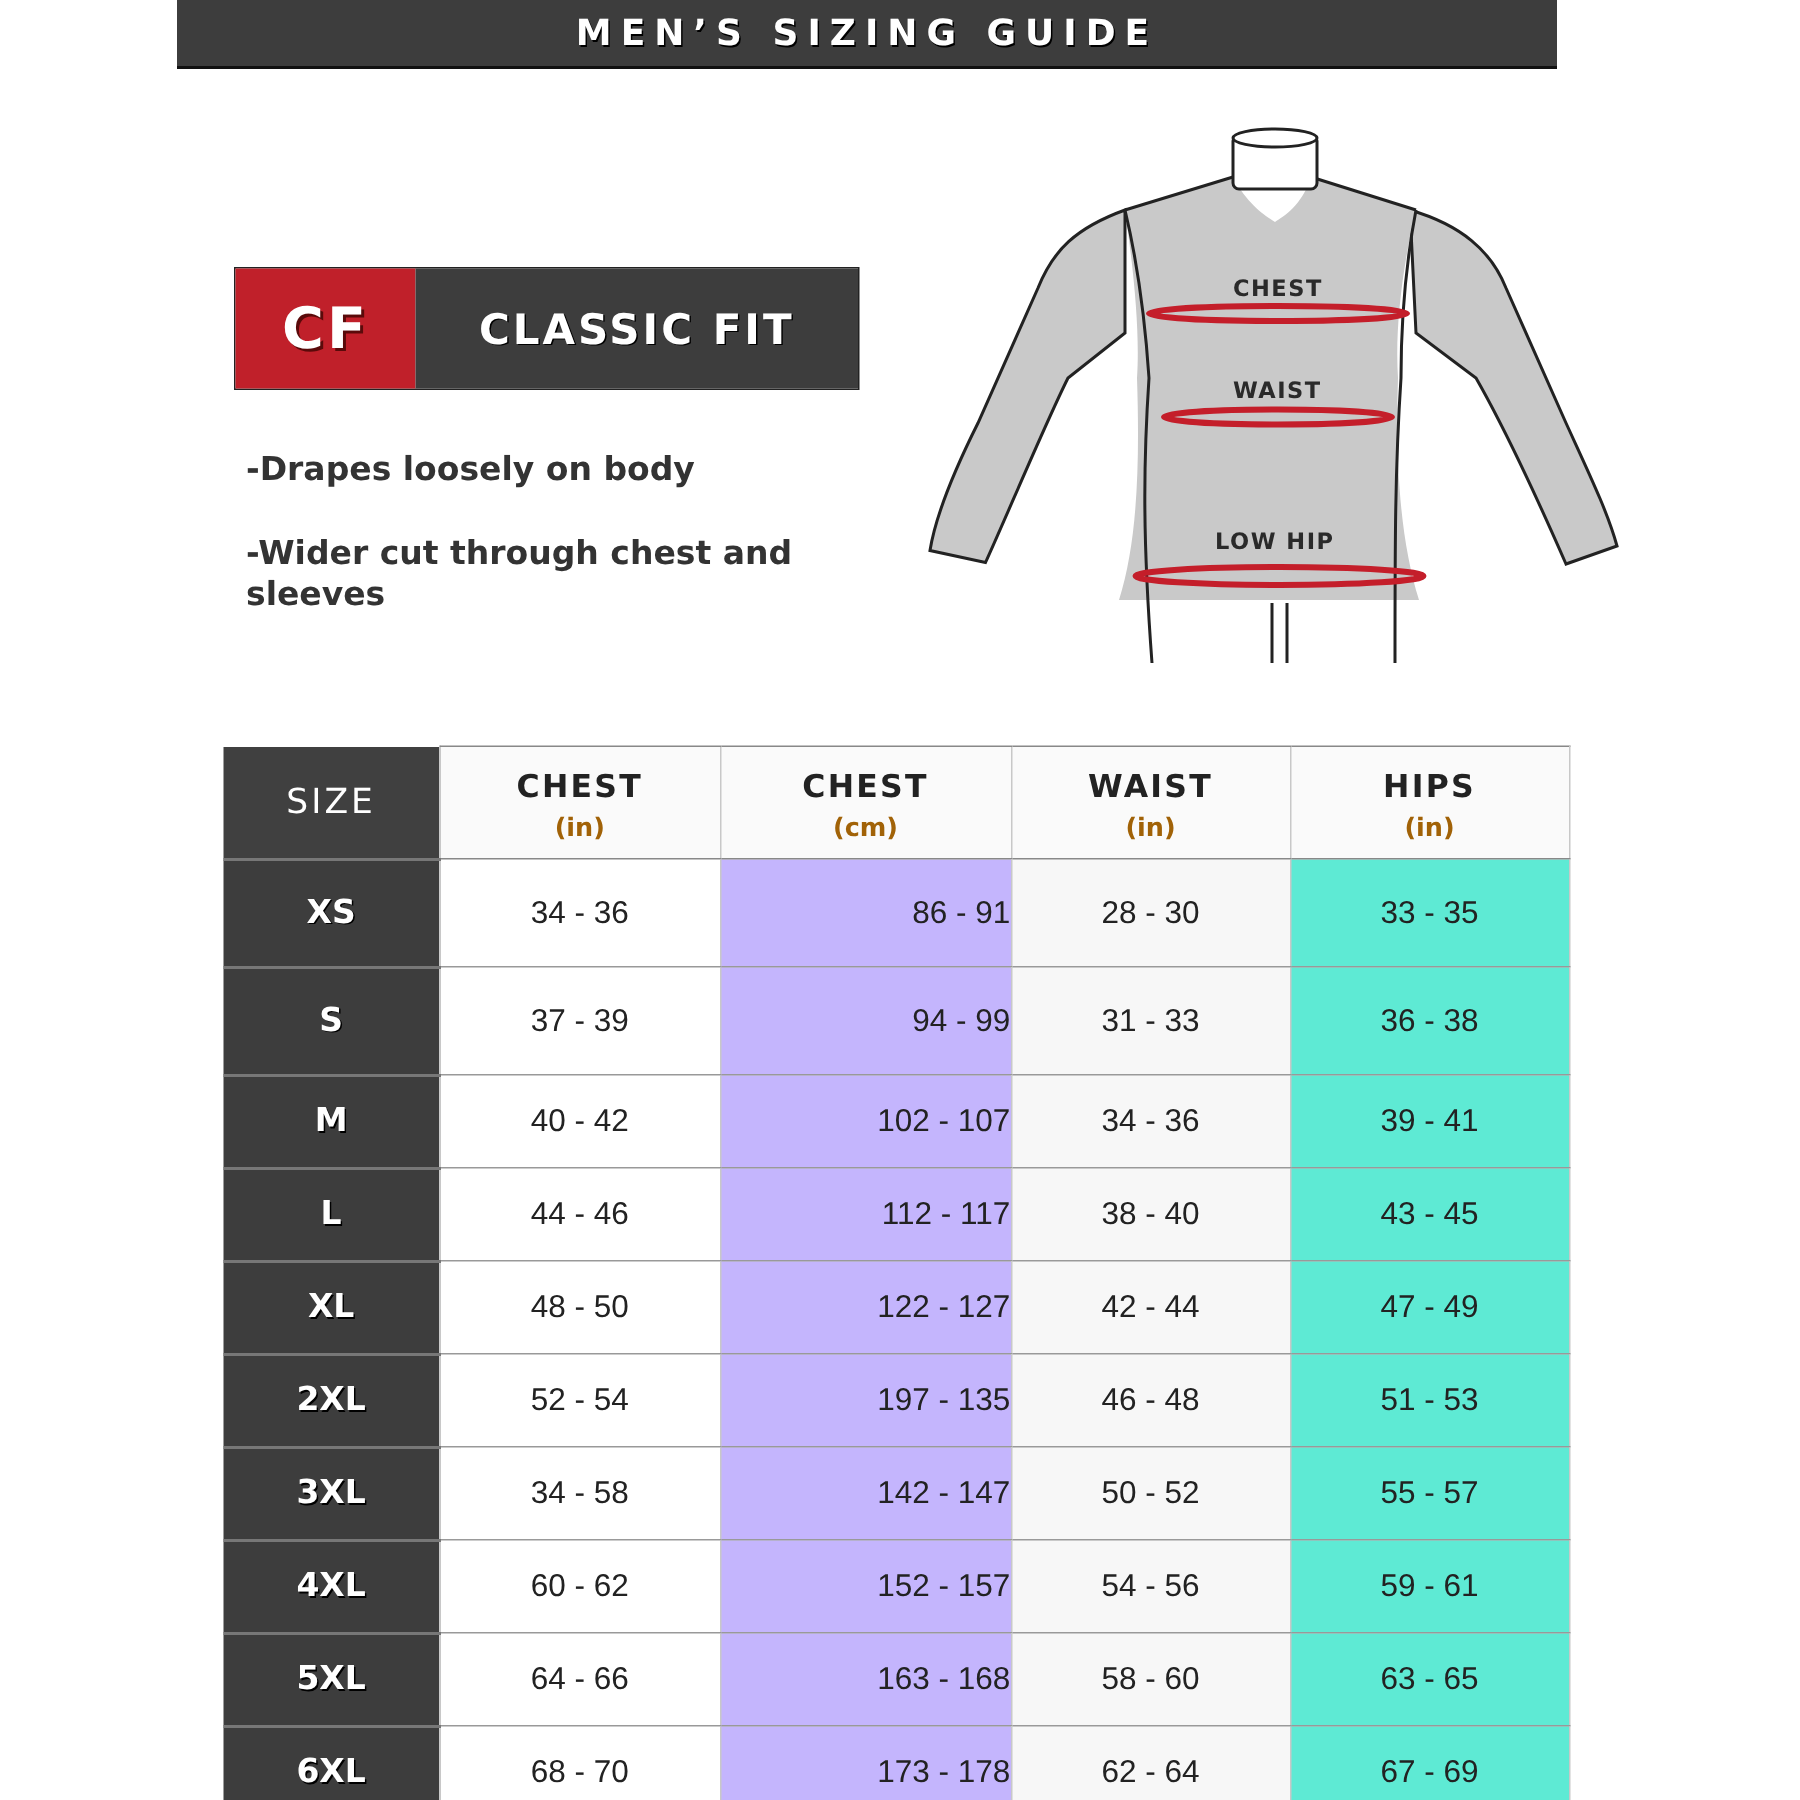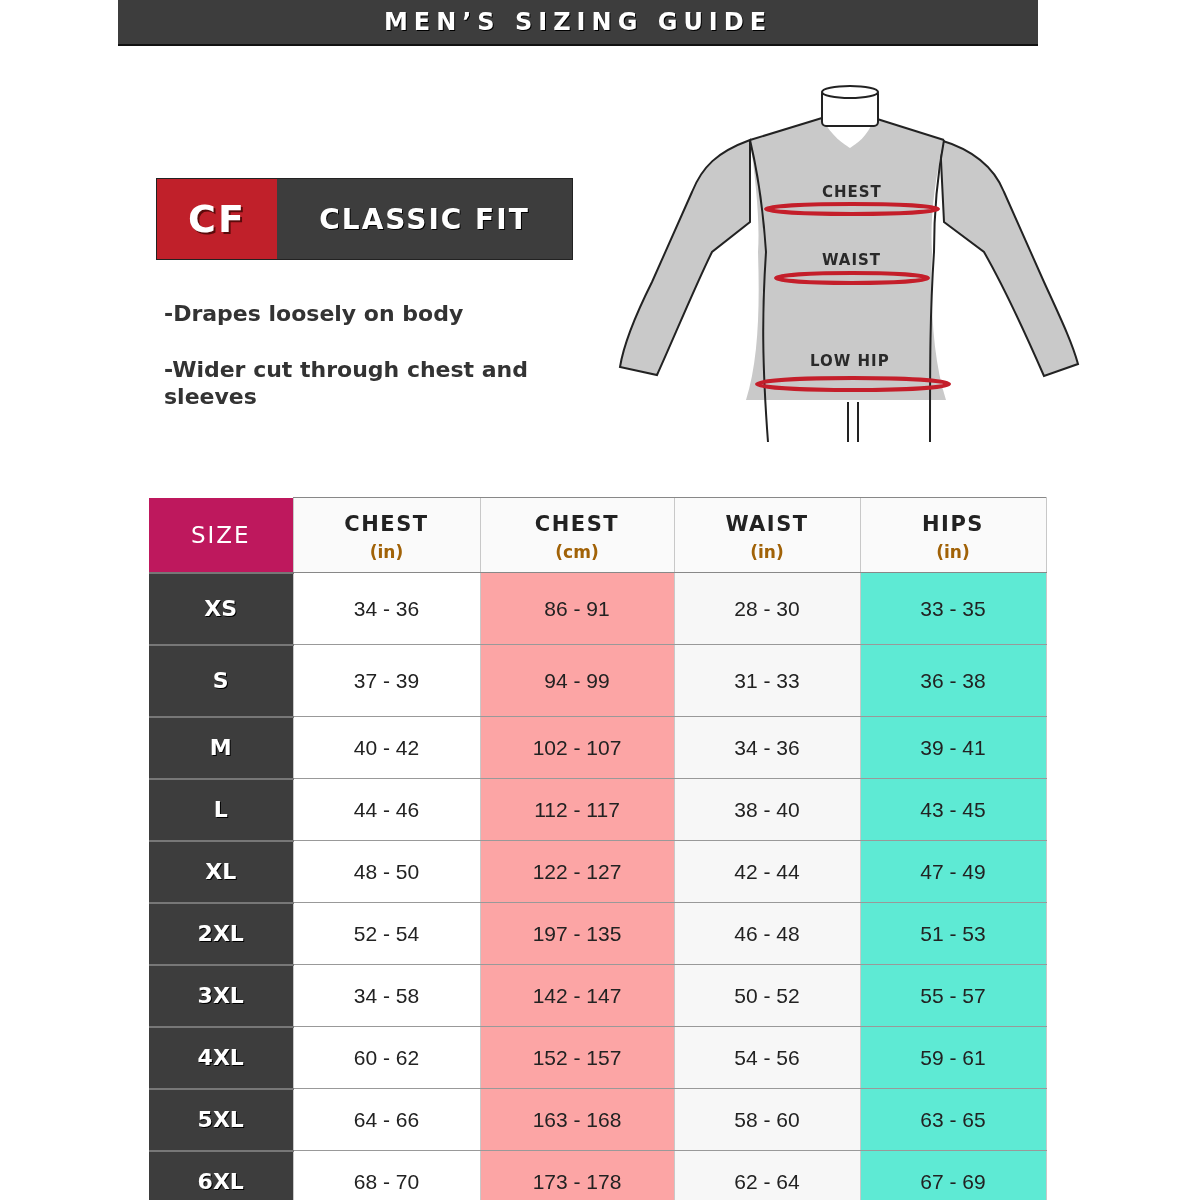--- a/index.html
+++ b/index.html
@@ -14,28 +14,28 @@
 
   .desc { position: absolute; left: 164px; color: #333; font-weight: bold; font-size: 22px; line-height: 27px; width: 400px; }
   .desc1 { top: 300px; }
   .desc2 { top: 356px; }
 
   .figure { position: absolute; left: 612px; top: 82px; width: 476px; height: 366px; }
   .fig-label { position: absolute; font-weight: bold; font-size: 15px; color: #2a2a2a; letter-spacing: 1px; }
 
   .size-table { position: absolute; left: 149px; top: 497px; width: 897px; border-collapse: collapse; table-layout: fixed; }
   .size-table th, .size-table td { text-align: center; padding: 0; }
-  .size-table th.size-head { background: #be185d; color: #fff; font-weight: normal; font-size: 23px; letter-spacing: 2px; height: 74px; border-bottom: 2px solid #777; }
+  .size-table th.size-head { background: #404040; color: #fff; font-weight: normal; font-size: 23px; letter-spacing: 2px; height: 74px; border-bottom: 2px solid #777; }
   .size-table th.col-head { background: #fafafa; height: 74px; border-left: 1px solid #c8c8c8; border-top: 1px solid #888; border-bottom: 1.5px solid #888; vertical-align: top; }
   .col-head .main { display: block; font-weight: bold; font-size: 21px; color: #222; letter-spacing: 1.5px; margin-top: 14px; }
   .col-head .unit { display: block; font-weight: bold; font-size: 17px; color: #a16207; margin-top: 6px; }
   .size-table td.size-cell { background: #3d3d3d; color: #fff; font-weight: bold; font-size: 22px; height: 60px; border-bottom: 2px solid #777; text-shadow: 1px 1px 0 #000; }
   .size-table td.val { font-family: "Liberation Sans", sans-serif; font-size: 21px; color: #222; height: 60px; border-left: 1px solid #c8c8c8; border-bottom: 1.5px solid #999; }
   .size-table td.val.c1 { background: #ffffff; }
-  .size-table td.val.c2 { background: #fca5a5; }
+  .size-table td.val.c2 { background: #c4b5fd; text-align: right; }
   .size-table td.val.c3 { background: #f7f7f7; }
   .size-table td.val.c4 { background: #5eead4; border-right: 1px solid #c8c8c8; }
   .size-table tr:first-child + tr td.size-cell { height: 70px; }
   .size-table tr.r0 td { height: 70px; }
 </style>
 </head>
 <body>
 
 <div class="title-bar">
   <span>MEN’S SIZING GUIDE</span>

